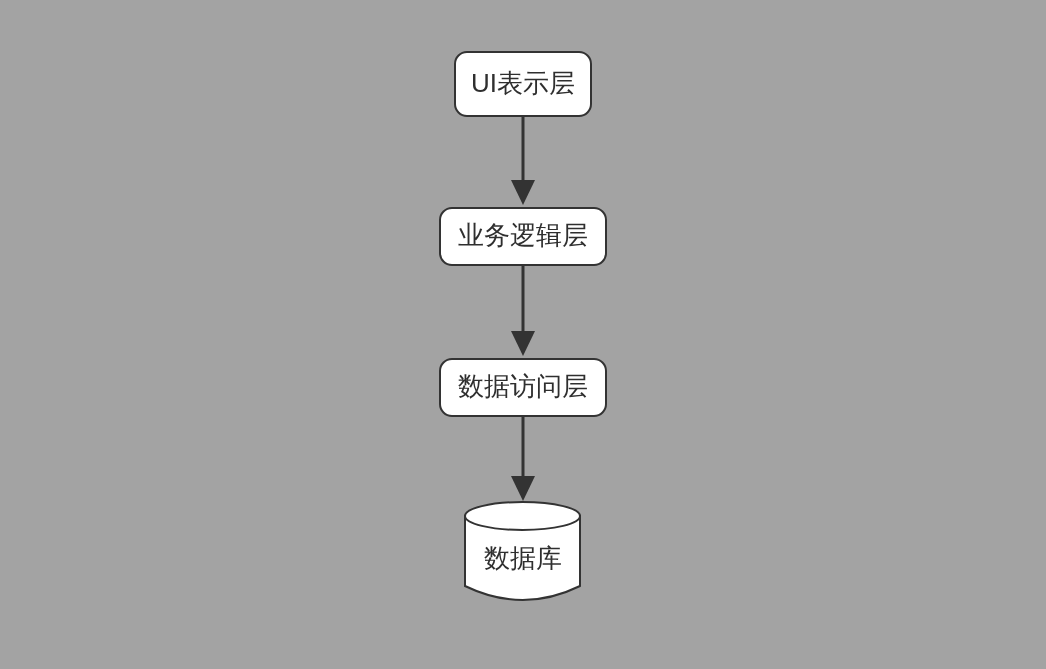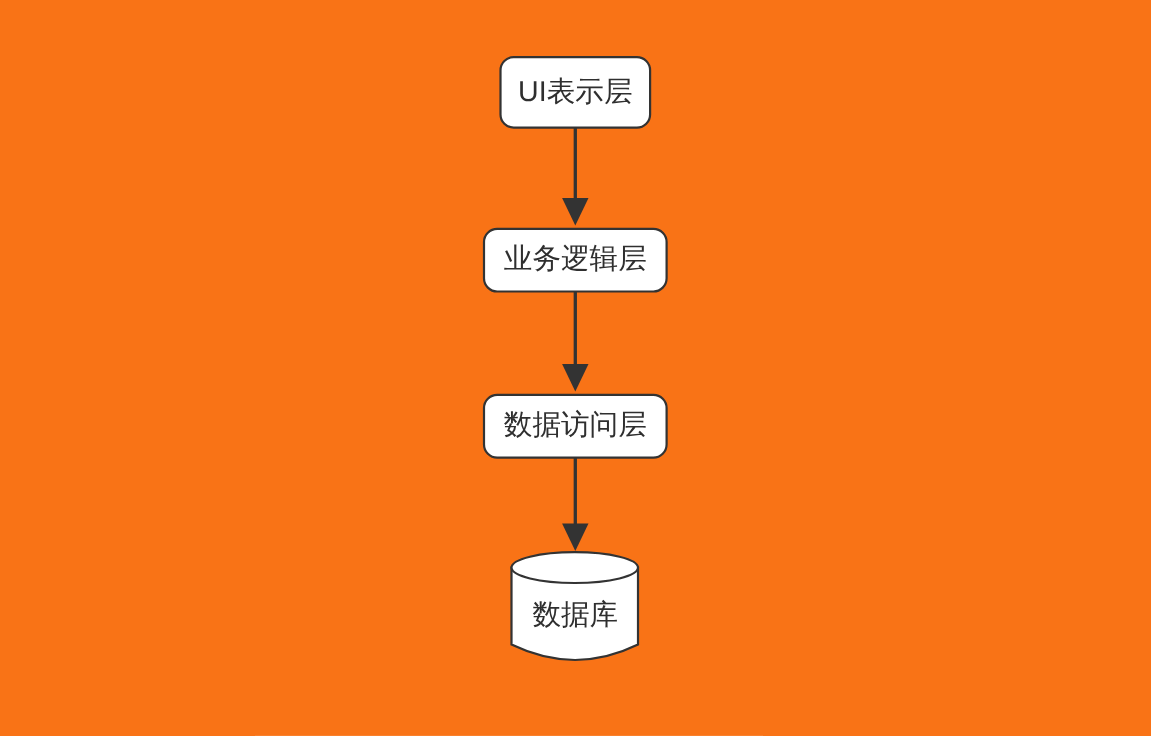--- a/index.html
+++ b/index.html
@@ -10,21 +10,21 @@
   body {
     width: 1046px;
     height: 669px;
     font-family: "Liberation Sans", "DejaVu Sans", sans-serif;
     overflow: hidden;
   }
   #diagram-canvas {
     position: relative;
     width: 1046px;
     height: 669px;
-    background: #f97316;
+    background: #a3a3a3;
   }
   #diagram-svg {
     position: absolute;
     top: 0;
     left: 0;
     width: 1046px;
     height: 669px;
     display: block;
   }
   .node-box {

